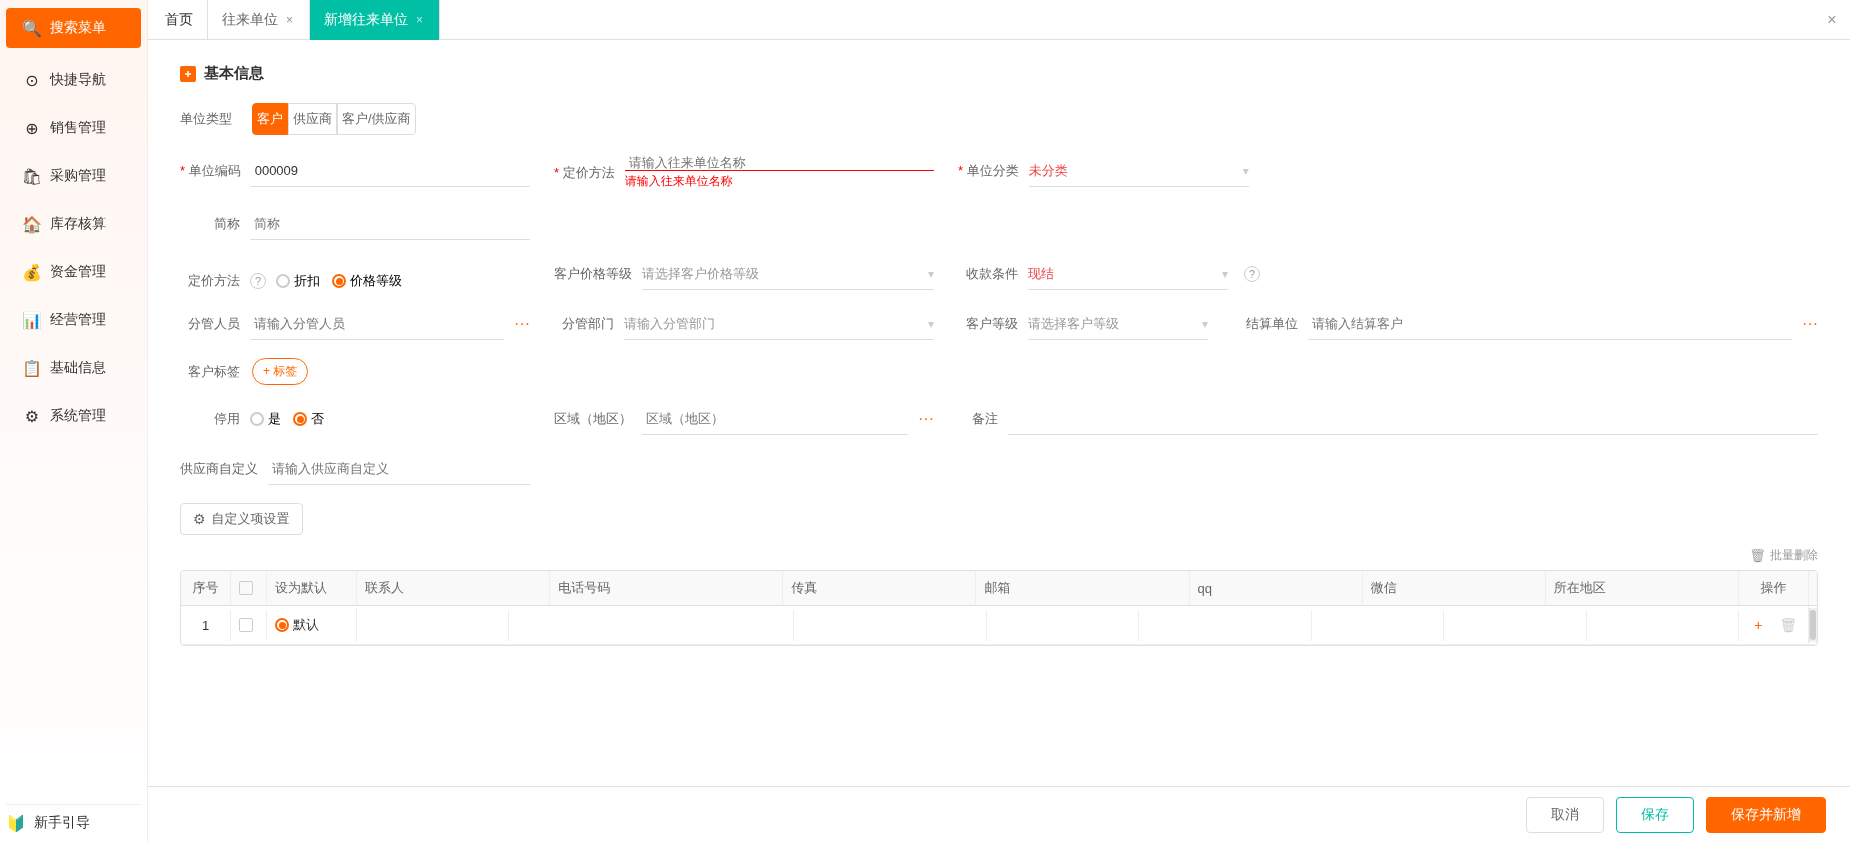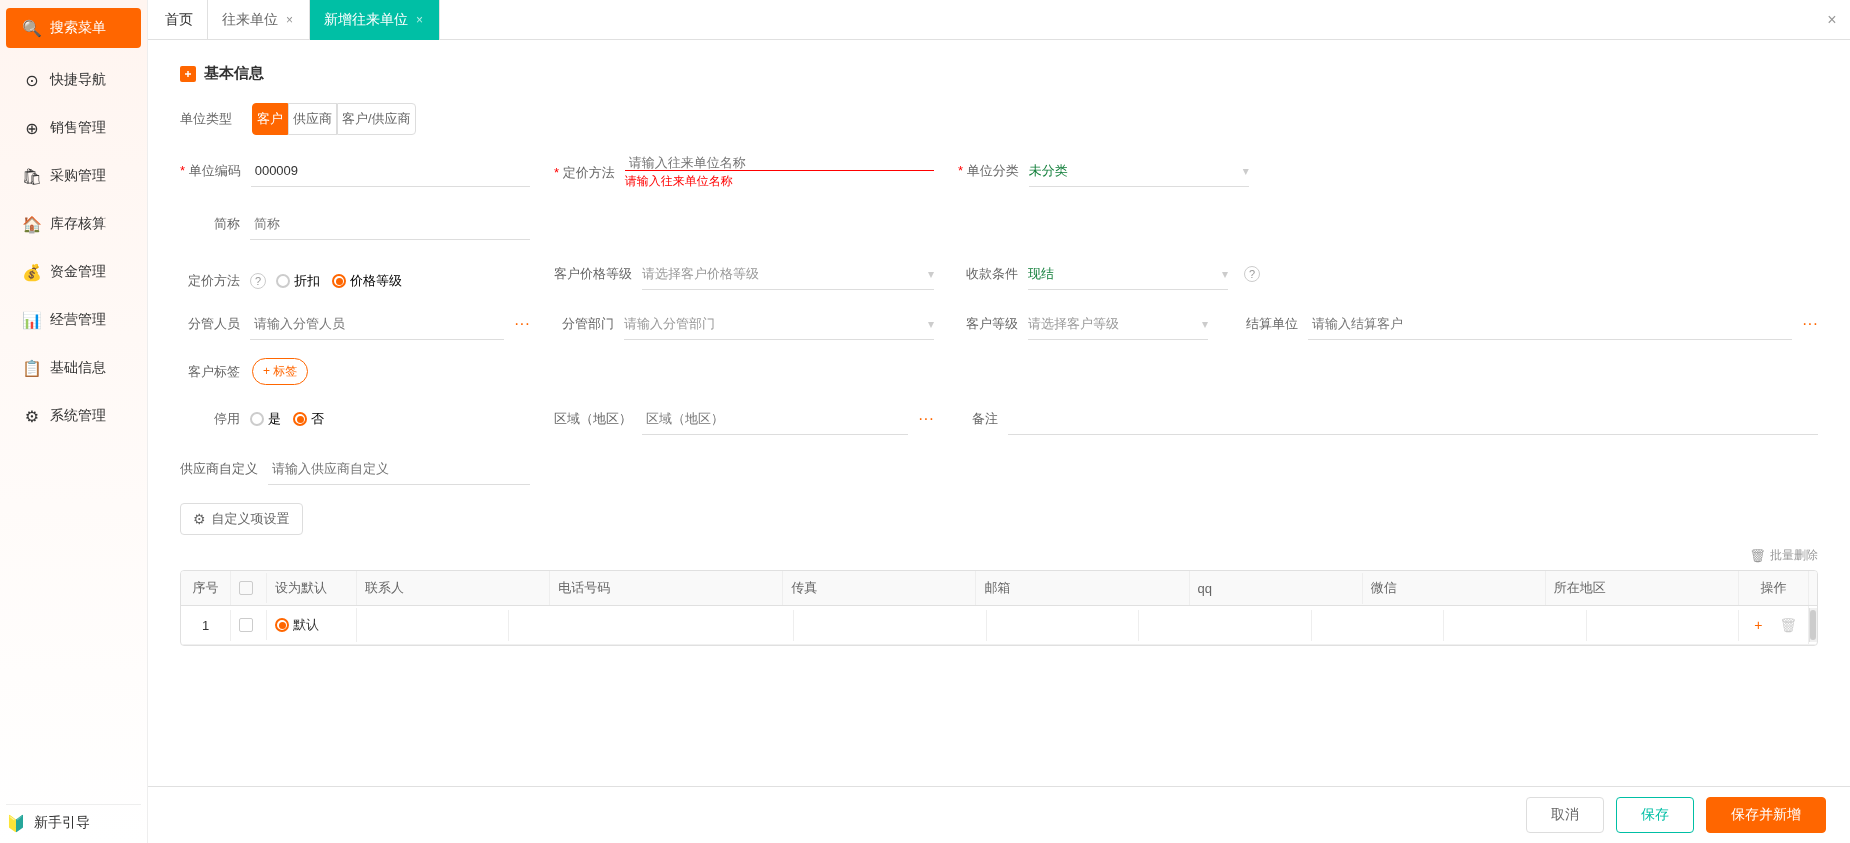--- a/index.html
+++ b/index.html
@@ -203,21 +203,21 @@
     }
     .form-select-text {
       flex: 1;
       color: #999;
       white-space: nowrap;
       overflow: hidden;
       text-overflow: ellipsis;
     }
     .form-select-value {
       flex: 1;
-      color: #15803d;
+      color: #ef4444;
     }
     .chevron-icon {
       color: #ccc;
       font-size: 12px;
       flex-shrink: 0;
     }
     .more-icon {
       color: #f60;
       font-size: 16px;
       cursor: pointer;

